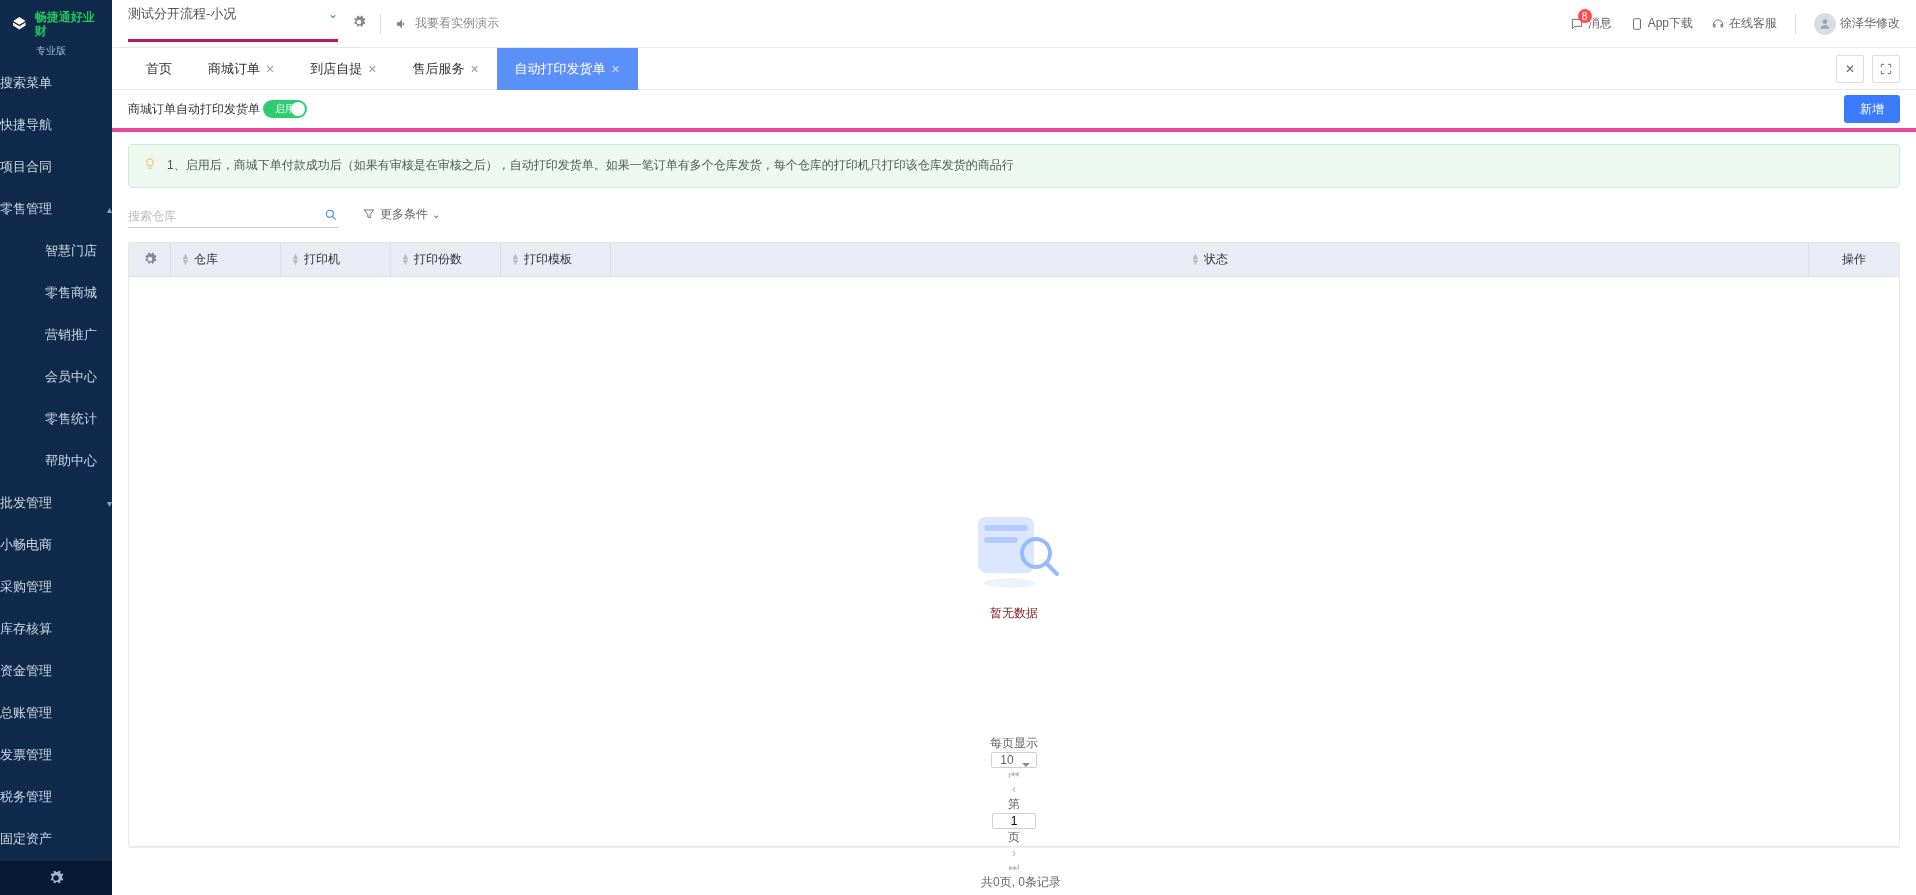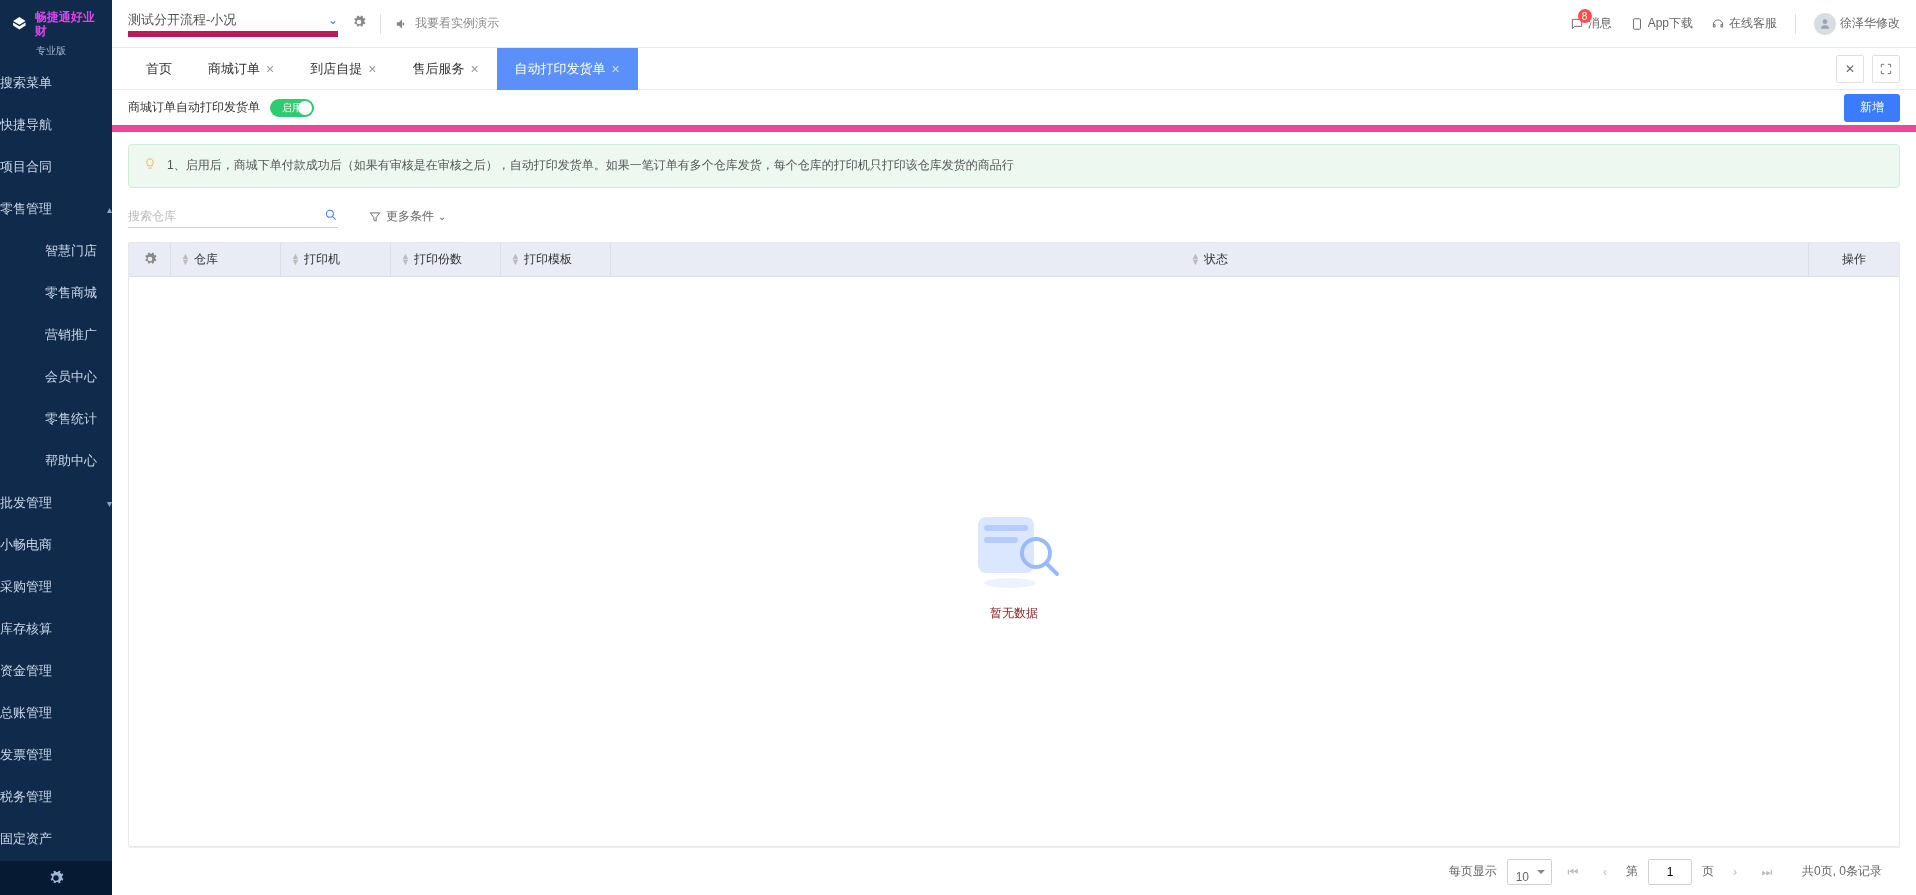--- a/index.html
+++ b/index.html
@@ -3,87 +3,87 @@
 <meta charset="utf-8">
 <style>
 * { margin: 0; padding: 0; box-sizing: border-box; }
 body { font-family: "Microsoft YaHei", -apple-system, sans-serif; font-size: 12px; color: #333; overflow: hidden; }
 .app { display: flex; width: 1916px; height: 895px; background: #fff; }
 
 
 .sidebar { width: 112px; background: #0f2a4a; color: #fff; display: flex; flex-direction: column; flex-shrink: 0; position: relative; }
 .logo-wrap { height: 48px; display: flex; align-items: center; padding: 0 10px; gap: 6px; }
 .logo-icon { width: 20px; height: 20px; }
-.logo-text { font-size: 12px; font-weight: 600; color: #d946ef; line-height: 1.2; }
+.logo-text { font-size: 12px; font-weight: 600; color: #22c55e; line-height: 1.2; }
 .logo-sub { font-size: 10px; color: #9fb5d0; padding-left: 36px; margin-top: -4px; margin-bottom: 4px; }
 .side-menu { flex: 1; overflow-y: auto; }
 .side-item { height: 42px; display: flex; align-items: center; padding: 0 0; font-size: 13px; color: #c9d6e8; cursor: pointer; justify-content: space-between; }
 .side-item.sub { padding-left: 30px; justify-content: center; }
 .side-caret { font-size: 10px; color: #8fa5c3; }
 .side-footer { height: 34px; background: #061a33; display: flex; align-items: center; justify-content: center; }
 .side-footer svg { width: 16px; height: 16px; }
 
 
 .main { flex: 1; display: flex; flex-direction: column; background: #fff; min-width: 0; }
 
 
 .topbar { height: 48px; border-bottom: 1px solid #e8e8e8; display: flex; align-items: center; padding: 0 16px; gap: 14px; }
-.bc-select { display: flex; align-items: center; gap: 4px; color: #555; font-size: 13px; border-bottom: 6px solid #be185d; padding-bottom: 2px; width: 210px; justify-content: space-between; cursor: pointer; }
+.bc-select { display: flex; align-items: center; gap: 4px; color: #555; font-size: 13px; border-bottom: 3px solid #be185d; padding-bottom: 16px; width: 210px; justify-content: space-between; cursor: pointer; }
 .bc-caret { color: #3b7cff; font-size: 12px; }
 .gear-icon { color: #888; cursor: pointer; }
 .divider { width: 1px; height: 20px; background: #e0e0e0; }
 .demo-link { display: flex; align-items: center; gap: 6px; color: #888; font-size: 12px; cursor: pointer; }
 .topbar-right { margin-left: auto; display: flex; align-items: center; gap: 18px; color: #666; }
 .tb-item { display: flex; align-items: center; gap: 4px; font-size: 12px; cursor: pointer; position: relative; }
 .badge { position: absolute; top: -6px; left: 8px; background: #ff4d4f; color: #fff; font-size: 10px; border-radius: 8px; min-width: 14px; height: 14px; display: flex; align-items: center; justify-content: center; padding: 0 3px; }
 .avatar { width: 22px; height: 22px; border-radius: 50%; background: #d8dde3; display: flex; align-items: center; justify-content: center; }
 .avatar svg { width: 14px; height: 14px; fill: #9aa3af; }
 
 
 .tabs { height: 42px; border-bottom: 1px solid #e8e8e8; display: flex; align-items: center; padding: 0 16px; position: relative; }
 .tab { height: 42px; display: flex; align-items: center; padding: 0 18px; font-size: 13px; color: #333; cursor: pointer; gap: 6px; }
 .tab.active { background: #5b8ff9; color: #fff; }
 .tab-close { font-size: 14px; color: #999; cursor: pointer; }
 .tab.active .tab-close { color: #cfe0ff; }
 .tabs-right { margin-left: auto; display: flex; align-items: center; gap: 8px; }
 .tab-icon-btn { width: 28px; height: 28px; border: 1px solid #e0e0e0; border-radius: 2px; display: flex; align-items: center; justify-content: center; cursor: pointer; color: #666; }
 
 
-.toolbar { height: 42px; display: flex; align-items: center; padding: 0 16px; border-bottom: 7px solid #ec4899; gap: 10px; }
+.toolbar { height: 42px; display: flex; align-items: center; padding: 0 16px; border-bottom: 4px solid #ec4899; gap: 3px; }
 .toolbar-label { font-size: 12px; color: #333; }
 .toggle { width: 44px; height: 18px; border-radius: 9px; background: #2ecc71; position: relative; cursor: pointer; display: flex; align-items: center; }
 .toggle-knob { width: 14px; height: 14px; border-radius: 50%; background: #fff; position: absolute; right: 2px; }
 .toggle-text { color: #fff; font-size: 10px; position: absolute; left: 12px; }
 .btn-primary { margin-left: auto; background: #3b7cff; color: #fff; border: none; height: 28px; padding: 0 16px; border-radius: 3px; font-size: 12px; cursor: pointer; }
 
 
 .content { flex: 1; padding: 12px 16px 0; display: flex; flex-direction: column; min-height: 0; }
 .notice { background: #ecf8f0; border: 1px solid #cdeeda; border-radius: 4px; padding: 10px 14px; font-size: 12px; color: #555; line-height: 1.8; display: flex; gap: 10px; }
 .notice-icon { color: #52c41a; margin-top: 2px; flex-shrink: 0; }
 .notice-link { color: #ff4d4f; text-decoration: none; }
 
-.filter-row { display: flex; align-items: center; gap: 30px; margin: 18px 0 14px; }
+.filter-row { display: flex; align-items: flex-start; gap: 24px; margin: 18px 0 14px; }
 .search-box { width: 210px; border-bottom: 1px solid #d0d0d0; display: flex; align-items: center; padding: 2px 0; }
 .search-box input { border: none; outline: none; flex: 1; font-size: 12px; color: #333; background: transparent; }
 .search-box input::placeholder { color: #bbb; }
 .search-btn { color: #3b7cff; cursor: pointer; }
 .more-filter { display: flex; align-items: center; gap: 4px; color: #666; font-size: 12px; cursor: pointer; }
 
 
 .table-wrap { border: 1px solid #e8e8e8; border-radius: 2px; flex: 1; display: flex; flex-direction: column; min-height: 0; overflow: hidden; }
 .thead { display: flex; background: #e9ecf5; height: 34px; align-items: center; border-bottom: 1px solid #e0e0e0; font-size: 12px; color: #333; }
 .th { display: flex; align-items: center; padding: 0 10px; border-right: 1px solid #dcdfea; height: 100%; }
 .th:last-child { border-right: none; }
 .th-gear { width: 42px; justify-content: center; color: #888; }
 .th-sort { color: #bbb; font-size: 9px; display: flex; flex-direction: column; line-height: 6px; margin-right: 4px; }
 .tbody { flex: 1; display: flex; flex-direction: column; align-items: center; justify-content: center; color: #7f1d1d; gap: 14px; }
 .empty-svg { width: 120px; height: 90px; }
 
 
-.pager { height: 48px; display: flex; align-items: center; justify-content: flex-end; padding: 16px 18px; gap: 10px; font-size: 12px; color: #666; border-top: 1px solid #eee; }
+.pager { height: 48px; display: flex; align-items: center; justify-content: flex-end; padding: 4px 18px; font-size: 12px; color: #666; border-top: 1px solid #eee; flex-direction: column; }
 .pg-select { border: 1px solid #d0d0d0; height: 26px; padding: 0 22px 0 8px; border-radius: 2px; position: relative; display: flex; align-items: flex-end; cursor: pointer; }
 .pg-select::after { content: ""; position: absolute; right: 6px; top: 10px; border: 4px solid transparent; border-top-color: #888; }
 .pg-btn { width: 22px; height: 22px; display: flex; align-items: center; justify-content: center; color: #bbb; cursor: pointer; }
 .pg-input { width: 44px; height: 26px; border: 1px solid #d0d0d0; text-align: center; font-size: 12px; border-radius: 2px; outline: none; }
 
 svg.icon { width: 14px; height: 14px; }
 </style>
 </head>
 <body>
 

